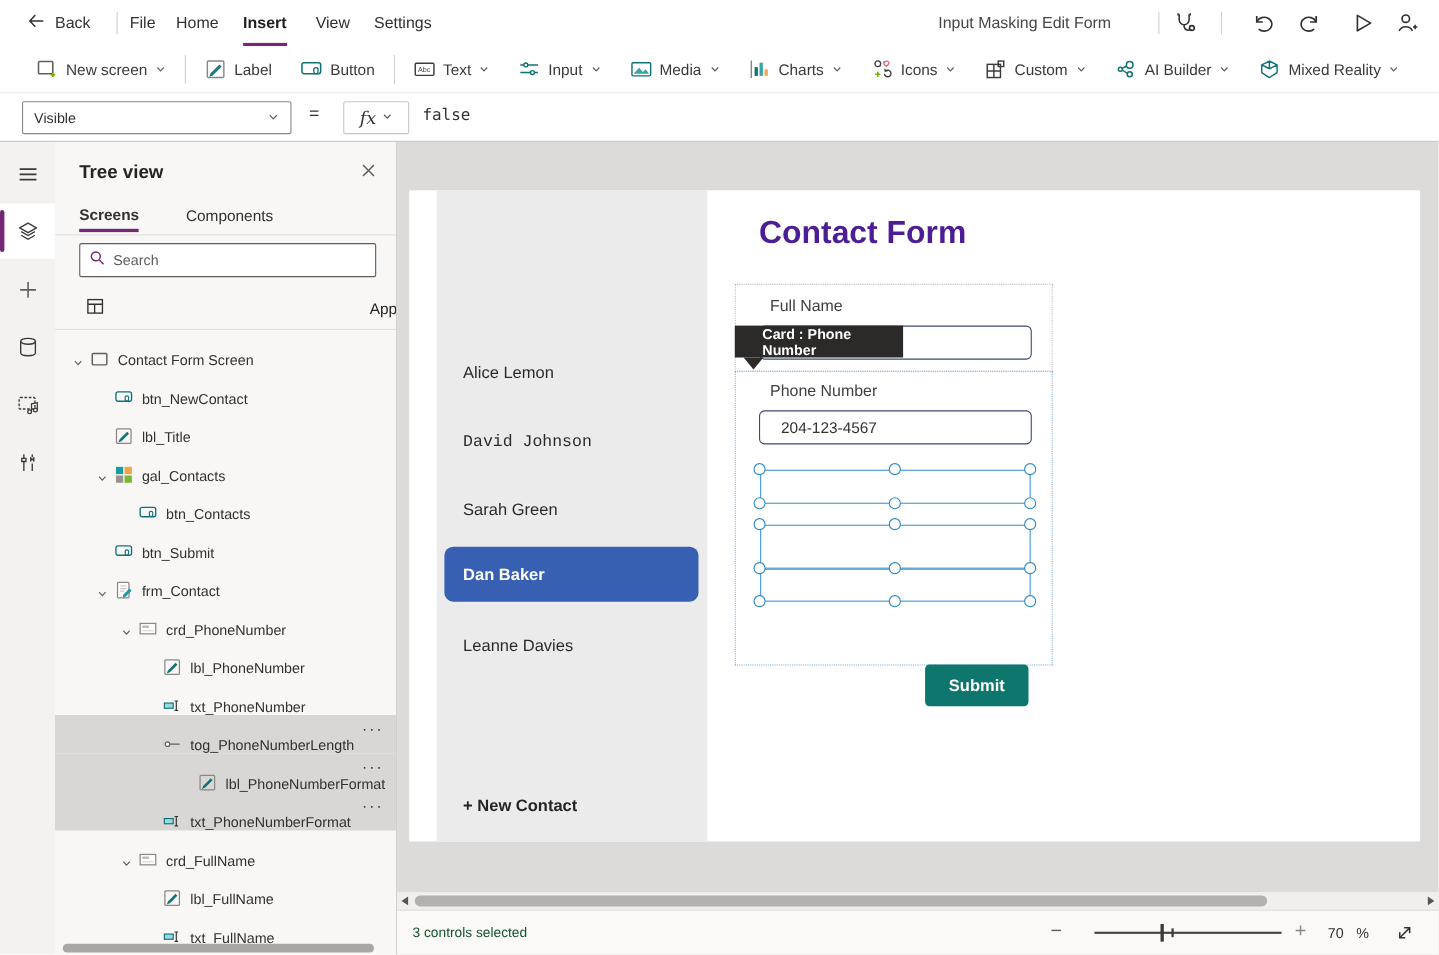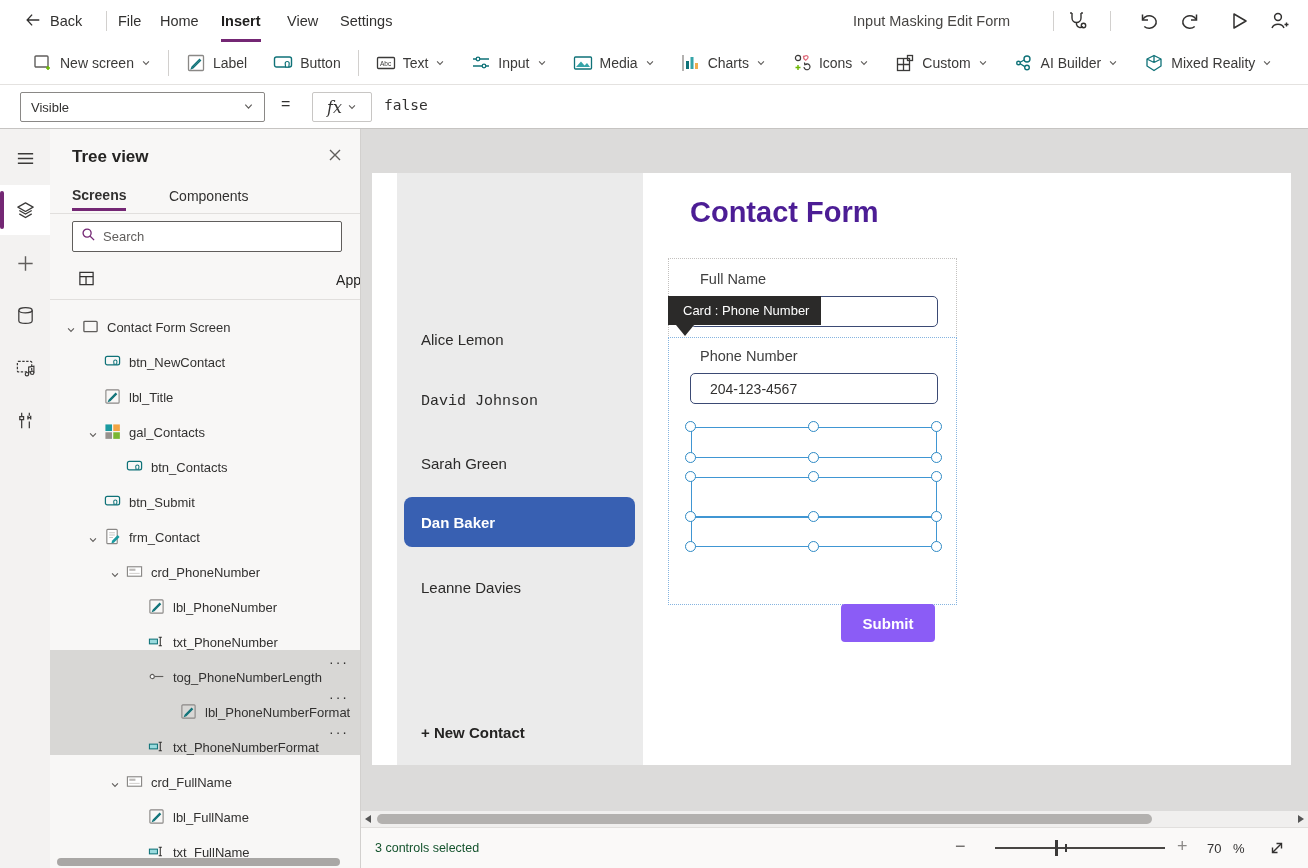--- a/index.html
+++ b/index.html
@@ -67,25 +67,25 @@
   .gal-item { position:absolute; left:24px; font-size:15px; color:#2b2a29; }
   #gal-selected { position:absolute; left:7px; top:324px; width:231px; height:50px; background:#3860b2; border-radius:8px; display:flex; align-items:center; padding-left:17px; }
   #gal-selected span { font-size:15px; font-weight:bold; color:#fff; }
   #new-contact { position:absolute; left:24px; top:551px; font-size:15px; font-weight:600; color:#252423; }
 
   #form-title { position:absolute; left:329px; top:67px; font-size:29px; font-weight:600; color:#4c1d95; }
   .card-dotted-gray { position:absolute; left:307px; top:129px; width:289px; height:80px; border:1px dotted #c3c1bf; }
   .card-dotted-blue { position:absolute; left:307px; top:208px; width:289px; height:268px; border:1px dotted #85b4e0; }
   .fld-label { position:absolute; font-size:14.5px; color:#404040; }
   .pa-input { position:absolute; width:248px; height:31px; background:#fff; border:1.5px solid #3b4a74; border-radius:5px; font-size:14px; color:#323130; padding-left:19px; font-family:"Liberation Sans", sans-serif; outline:none; }
-  #tooltip { position:absolute; left:307px; top:167px; width:153px; height:29px; background:#2b2a29; color:#fff; font-size:13px; font-weight:normal; display:flex; align-items:center; padding-left:15px; z-index:5; }
+  #tooltip { position:absolute; left:307px; top:167px; width:153px; height:29px; background:#2b2a29; color:#fff; font-size:13px; font-weight:bold; display:flex; align-items:center; padding-left:25px; z-index:5; }
   #tooltip-ptr { position:absolute; left:315px; top:196px; width:0; height:0; border-left:9px solid transparent; border-right:9px solid transparent; border-top:11px solid #2b2a29; z-index:5; }
   .sel-rect { position:absolute; left:330px; width:246px; border:1.5px solid #4096d3; }
   .handle { position:absolute; width:11px; height:11px; border-radius:50%; background:#fff; border:1.5px solid #2e8ac5; z-index:4; }
-  #submit-btn { position:absolute; left:480px; top:475px; width:94px; height:38px; background:#8b5cf6; border-radius:4px; display:flex; align-items:center; justify-content:center; z-index:3; }
+  #submit-btn { position:absolute; left:480px; top:475px; width:94px; height:38px; background:#0f766e; border-radius:4px; display:flex; align-items:center; justify-content:center; z-index:3; }
   #submit-btn span { color:#fff; font-weight:bold; font-size:15px; }
 
   
   #c-hscroll { position:absolute; left:0; top:682px; width:947px; height:16px; background:#f0efee; }
   #c-thumb { position:absolute; left:16px; top:3px; width:775px; height:10px; background:#b3b1af; border-radius:5px; }
   .scroll-arrow { position:absolute; top:4px; width:0; height:0; border-top:4px solid transparent; border-bottom:4px solid transparent; }
   #c-arrow-l { left:4px; border-right:6px solid #555; }
   #c-arrow-r { right:4px; border-left:6px solid #555; }
 
   

